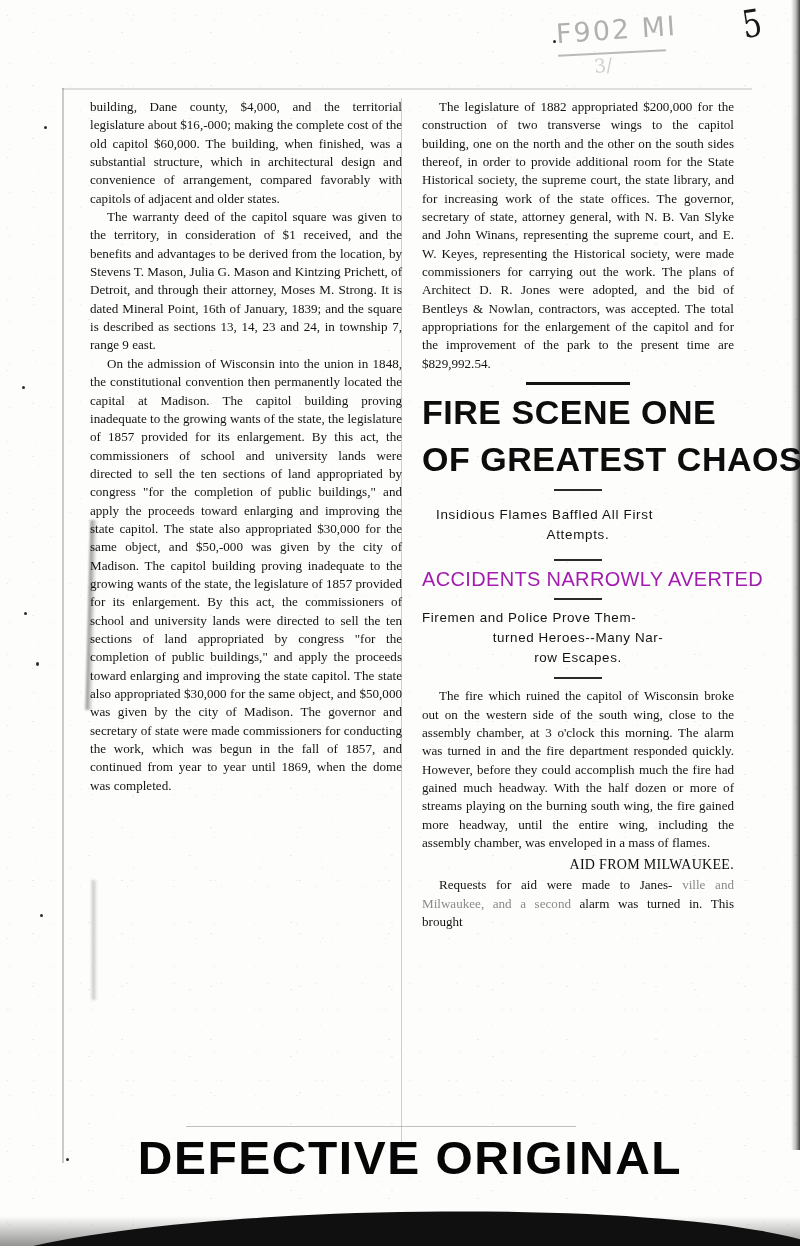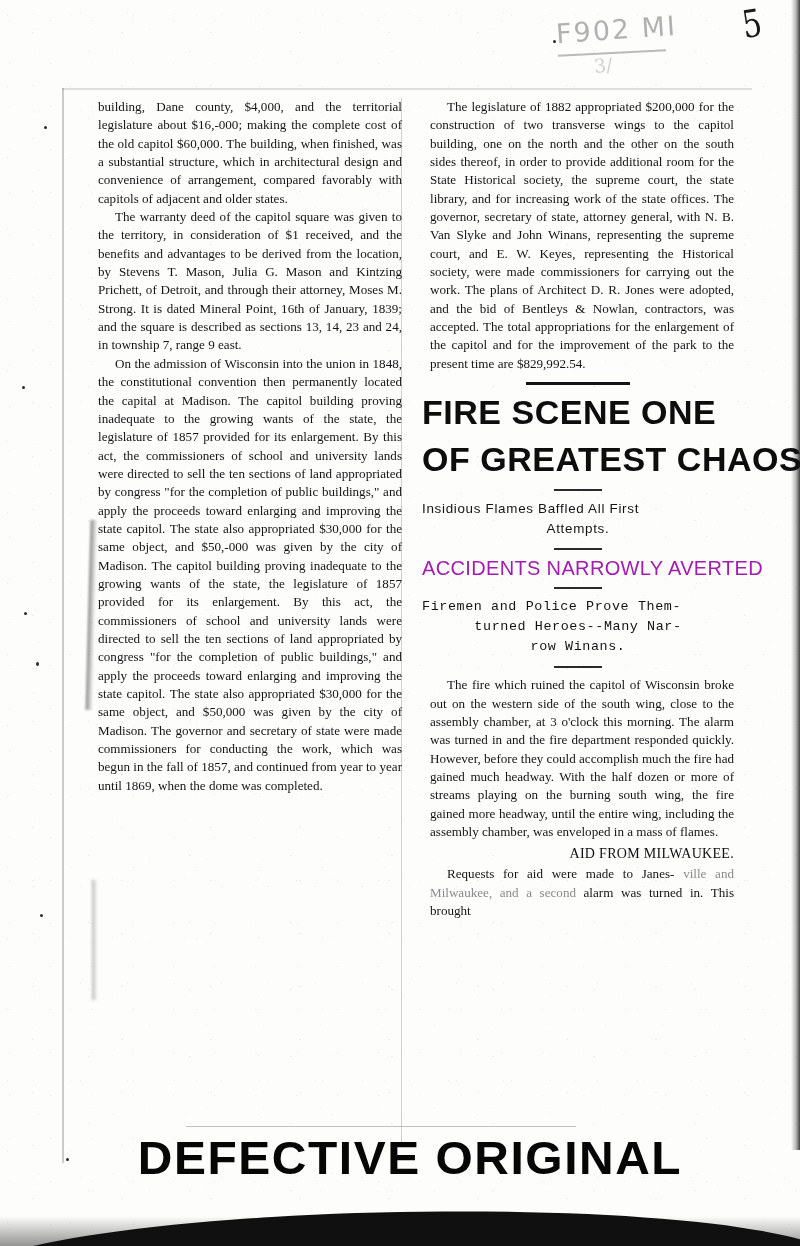--- a/index.html
+++ b/index.html
@@ -156,21 +156,21 @@
   }
   .col-rule {
     position: absolute;
     left: 337px; top: 8px;
     width: 1px; height: 1045px;
     background: rgba(120,120,120,.35);
   }
 
   
   p.body {
-    margin: 0 0 0 8px;
+    margin: 0 0 0 0;
     font-family: "Liberation Serif", serif;
     font-size: 13.1px;
     line-height: 18.35px;
     text-align: justify;
     text-justify: inter-word;
     color: #141414;
     text-indent: 0;
     -webkit-font-smoothing: none;
   }
   p.body.indent { text-indent: 17px; }
@@ -204,35 +204,35 @@
     white-space: nowrap;
   }
 
   .deck-1 {
     font-family: "Liberation Sans", sans-serif;
     font-size: 13.4px;
     line-height: 20px;
     letter-spacing: .7px;
     color: #131313;
     text-align: center;
-    margin: 0;
+    margin: 14px;
   }
   .deck-1 .l1 { display: block; text-align: justify; }
   .deck-2 {
     font-family: "Liberation Sans", sans-serif;
     font-size: 20px;
     line-height: 20px;
     letter-spacing: .35px;
     color: #a21caf;
     text-align: center;
     margin: 0;
     white-space: nowrap;
   }
   .deck-3 {
-    font-family: Liberation Mono, monospace;
+    font-family: Liberation Sans, sans-serif;
     font-size: 13.4px;
     line-height: 20px;
     letter-spacing: .6px;
     color: #131313;
     text-align: center;
     margin: 0;
   }
   .deck-3 .l1 { display: block; text-align: justify; }
 
   .subhead-small {
@@ -325,21 +325,21 @@
 
         <div class="rule-thin"></div>
 
         <div class="deck-2">ACCIDENTS NARROWLY AVERTED</div>
 
         <div class="rule-thin"></div>
 
         <div class="deck-3">
           <span class="l1">Firemen and Police Prove Them-</span>
           <span>turned Heroes--Many Nar-</span><br>
-          <span>row Winans.</span>
+          <span>row Escapes.</span>
         </div>
 
         <div class="rule-thin"></div>
 
         <p class="body indent">The fire which ruined the capitol of Wisconsin broke out on the western side of the south wing, close to the assembly chamber, at 3 o'clock this morning. The alarm was turned in and the fire department responded quickly. However, before they could accomplish much the fire had gained much headway. With the half dozen or more of streams playing on the burning south wing, the fire gained more headway, until the entire wing, including the assembly chamber, was enveloped in a mass of flames.</p>
 
         <div class="subhead-small">AID FROM MILWAUKEE.</div>
 
         <p class="body indent"><span>Requests for aid were made to Janes-</span>
           <span class="faded-more">ville and Milwaukee, and a second</span>

